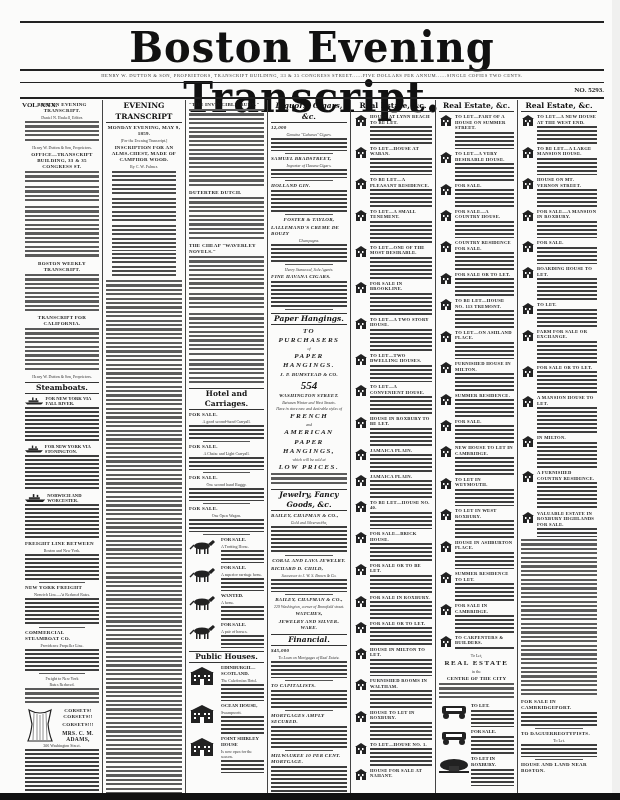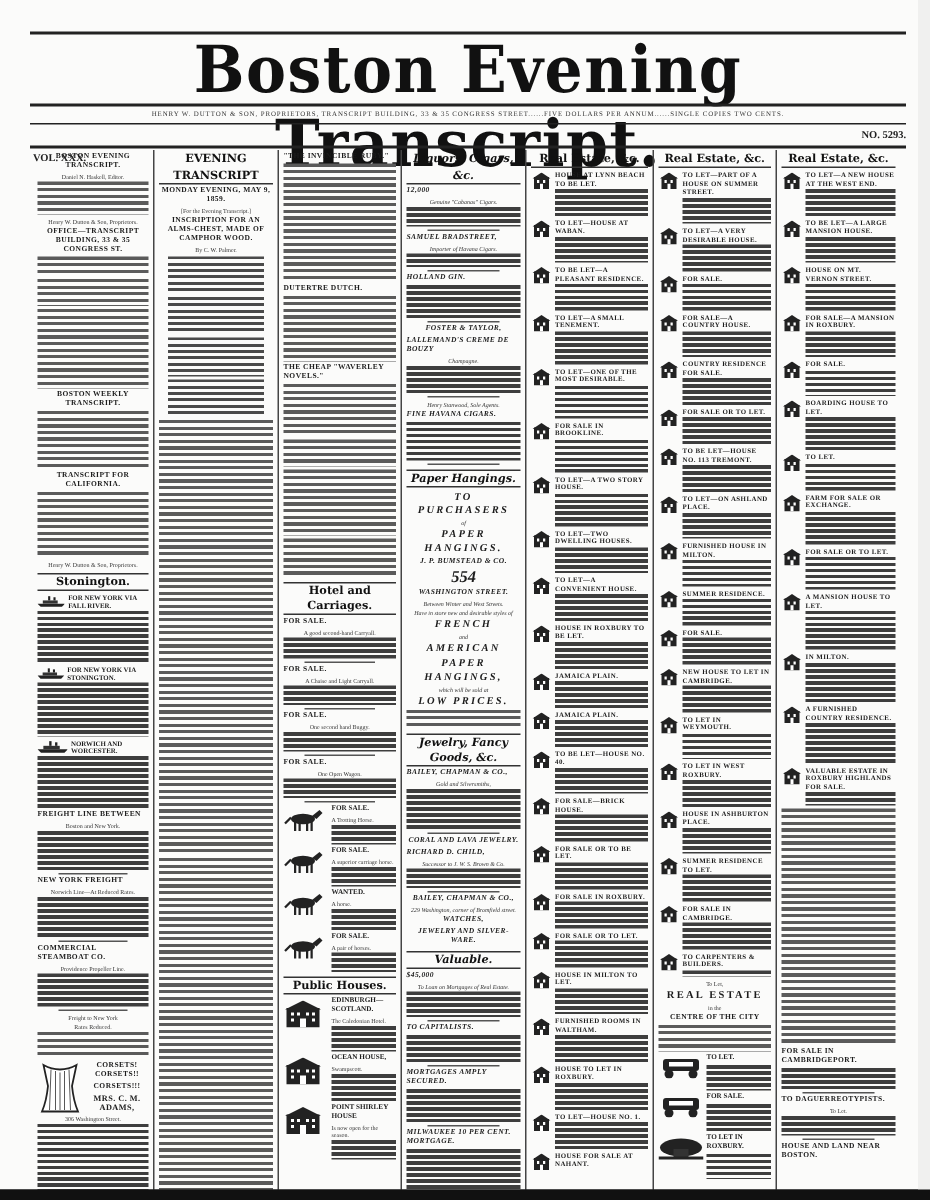--- a/index.html
+++ b/index.html
@@ -107,21 +107,21 @@
         </div>
         <div class="hd">Boston Weekly Transcript.</div>
         <div>
           <div class="body-text" style="height: 39.6px;"></div>
         </div>
         <div class="hd">Transcript for California.</div>
         <div>
           <div class="body-text" style="height: 44px;"></div>
         </div>
         <div class="small">Henry W. Dutton &amp; Son, Proprietors.</div>
-        <div class="sec-head">Stonington.</div>
+        <div class="sec-head">Steamboats.</div>
         <div class="" style="margin: 2px 0px;">
           <div style="display: flex; align-items: center; gap: 2px;">
             <svg width="26" height="10" viewBox="0 0 26 10">
               <path d="M0 7 L26 7 L23 10 L3 10 Z" fill="#222"></path>
               <rect x="5" y="4" width="14" height="3" fill="#333"></rect>
               <rect x="10" y="0" width="2" height="4" fill="#222"></rect>
               <rect x="15" y="1" width="2" height="3" fill="#222"></rect>
             </svg>
             <div class="ad-title" style="font-size: 4.6px; font-weight: bold; text-transform: uppercase;">For New York via Fall River.</div>
           </div>
@@ -429,21 +429,21 @@
         <div class="ad-plain" style="margin: 2px 0px;">
           <div class="ad-title">Richard D. Child,</div>
           <div class="small">Successor to J. W. S. Brown &amp; Co.</div>
           <div class="body-text dense" style="height: 13.2px;"></div>
           <div class="divider"></div>
         </div>
         <div class="hd">Bailey, Chapman &amp; Co.,</div>
         <div class="small">229 Washington, corner of Bromfield street.</div>
         <div class="hd">Watches,</div>
         <div class="hd">Jewelry and Silver-Ware.</div>
-        <div class="sec-head">Valuable.</div>
+        <div class="sec-head">Financial.</div>
         <div class="ad-plain" style="margin: 2px 0px;">
           <div class="ad-title">$45,000</div>
           <div class="small">To Loan on Mortgages of Real Estate.</div>
           <div class="body-text dense" style="height: 17.6px;"></div>
           <div class="divider"></div>
         </div>
         <div class="ad-plain" style="margin: 2px 0px;">
           <div class="ad-title">To Capitalists.</div>
           <div class="body-text dense" style="height: 17.6px;"></div>
           <div class="divider"></div>

